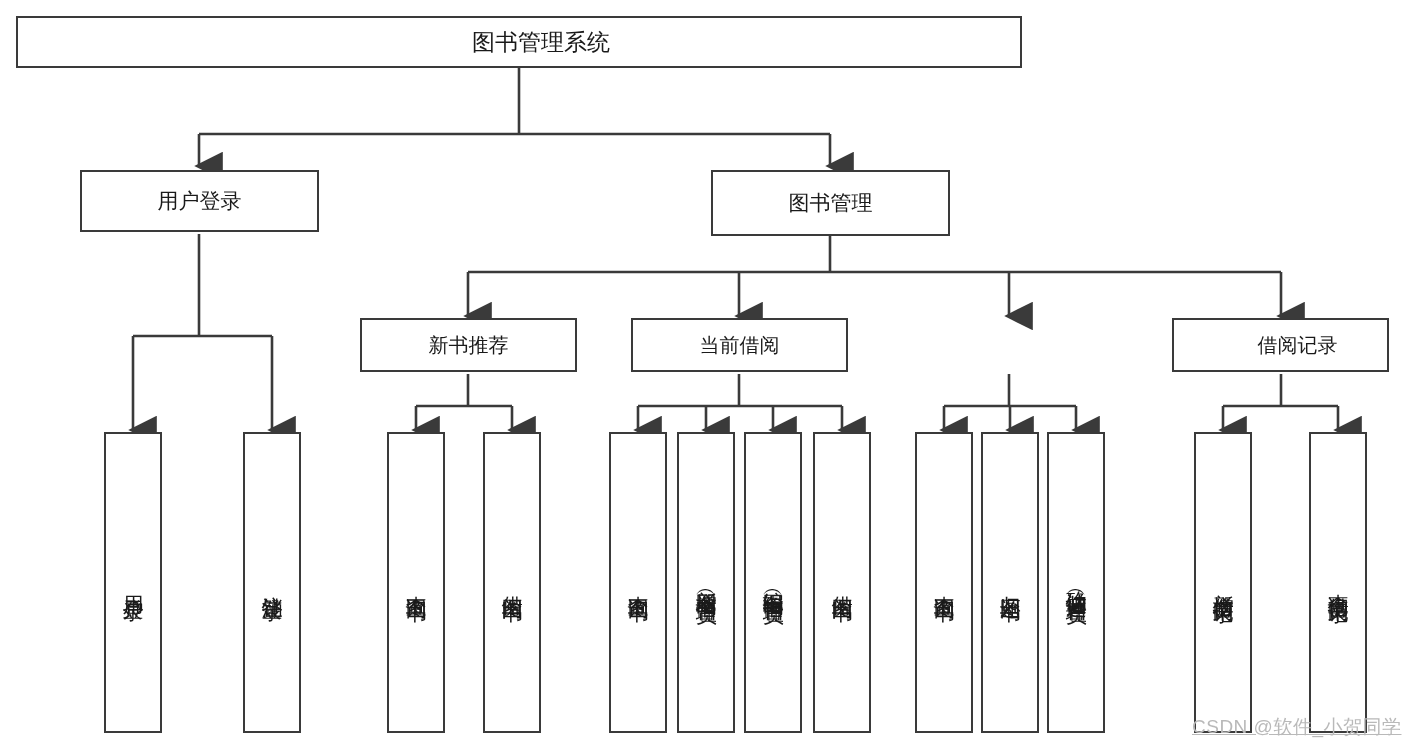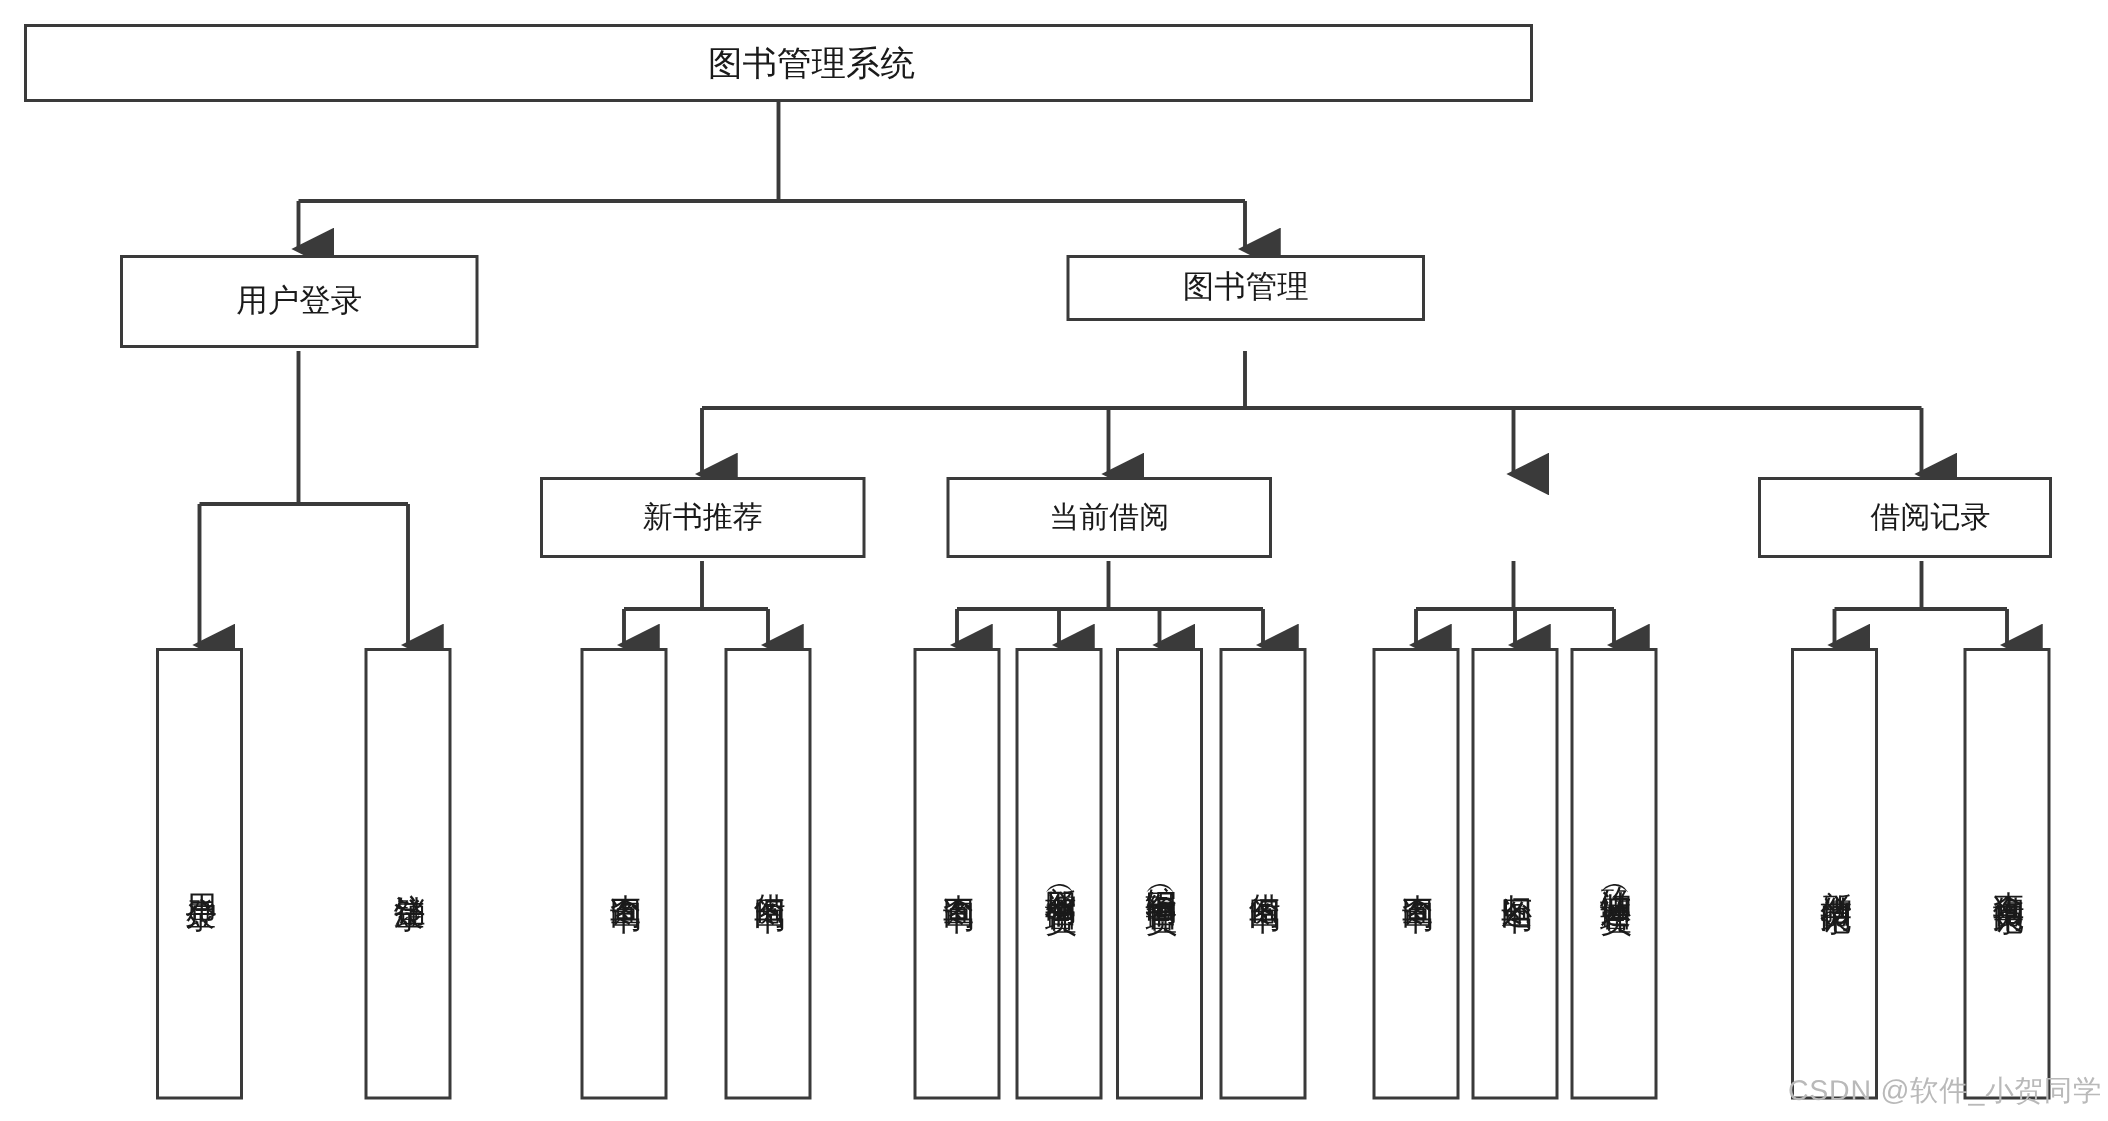--- a/index.html
+++ b/index.html
@@ -60,20 +60,21 @@
     text-orientation: upright;
     display: block;
     white-space: nowrap;
   }
   .watermark {
     position: absolute;
     color: #b9b9b9;
     font-size: 19px;
     white-space: nowrap;
     letter-spacing: 0.5px;
+    text-decoration: underline;
   }
 </style>
 </head>
 <body>
 
 <div id="diagram">
 
   <svg id="connectors" viewBox="0 0 1405 747" xmlns="http://www.w3.org/2000/svg">
     <defs>
       <marker id="arrow" viewBox="0 0 12 12" refX="6" refY="10" markerWidth="11" markerHeight="11" orient="auto">
@@ -124,31 +125,31 @@
     </g>
   </svg>
 
   <div class="node root" style="left:16px; top:16px; width:1006px; height:52px;">
     <span>图书管理系统</span>
   </div>
 
   <div class="node level2" style="left:80px; top:170px; width:239px; height:62px;">
     <span>用户登录</span>
   </div>
-  <div class="node level2" style="left:711px; top:170px; width:239px; height:44px;">
+  <div class="node level2" style="left:711px; top:170px; width:239px; height:66px;">
     <span>图书管理</span>
   </div>
 
   <div class="node level3" style="left:360px; top:318px; width:217px; height:54px;">
     <span>新书推荐</span>
   </div>
   <div class="node level3" style="left:631px; top:318px; width:217px; height:54px;">
     <span>当前借阅</span>
   </div>
-  <div class="node level3" style="left:1172px; top:318px; width:196px; height:54px;padding-left:34px;">
+  <div class="node level3" style="left:1172px; top:318px; width:217px; height:54px;padding-left:34px;">
     <span>借阅记录</span>
   </div>
 
   <div class="node leaf" style="left:104px; top:432px; width:58px; height:301px;">
     <span class="leaf-label">用户登录</span>
   </div>
   <div class="node leaf" style="left:243px; top:432px; width:58px; height:301px;">
     <span class="leaf-label">注销登录</span>
   </div>
 

